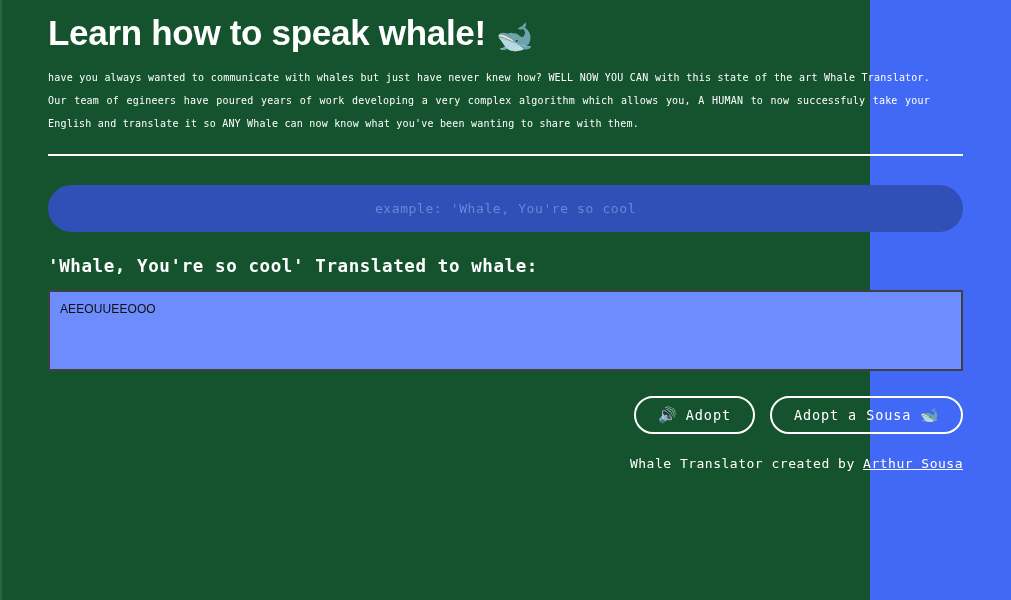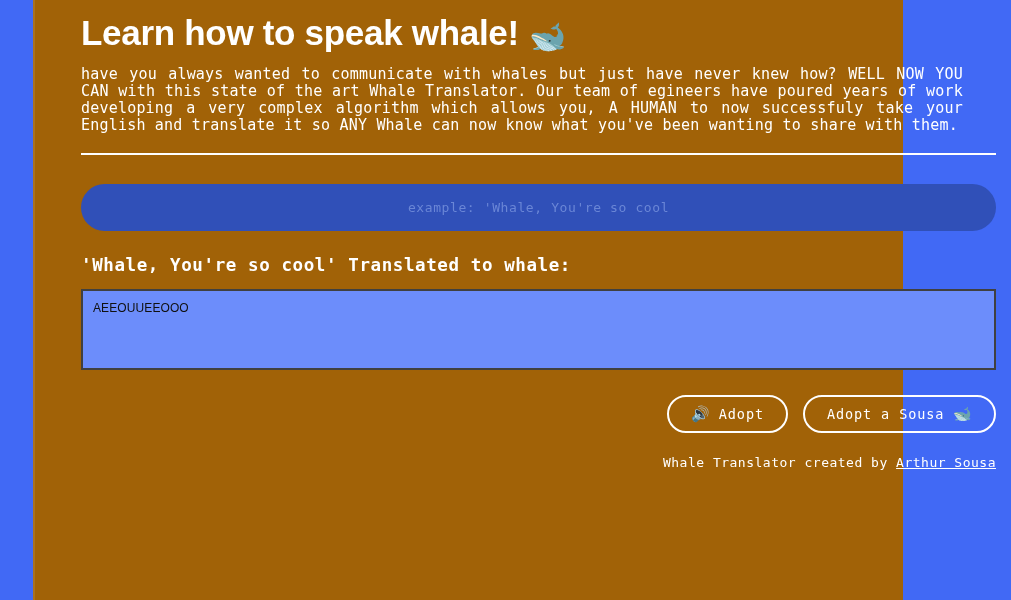--- a/index.html
+++ b/index.html
@@ -13,22 +13,21 @@
   }
   body {
     background: #4169f5;
     font-family: "DejaVu Sans Mono", "Liberation Mono", monospace;
     color: #ffffff;
   }
   .page {
     position: relative;
     width: 870px;
     height: 600px;
-    background: #a16207;
-    margin-left: 33px;
+    background: #14532d;
   }
   .edge-line {
     position: absolute;
     left: 0;
     top: 0;
     width: 2px;
     height: 600px;
     background: rgba(255,255,255,0.10);
   }
   .content {
@@ -54,22 +53,22 @@
     font-family: "DejaVu Sans", sans-serif;
     font-size: 30px;
     font-weight: normal;
     vertical-align: -2px;
     margin-left: 10px;
   }
 
   
   .intro {
     margin: 6px 0 0 0;
-    font-size: 15px;
-    line-height: 17px;
+    font-size: 10px;
+    line-height: 23px;
     letter-spacing: 0.2px;
     color: #ffffff;
     text-align: justify;
     width: 882px;
   }
 
   
   .divider {
     margin: 19px 0 0 0;
     width: 915px;

